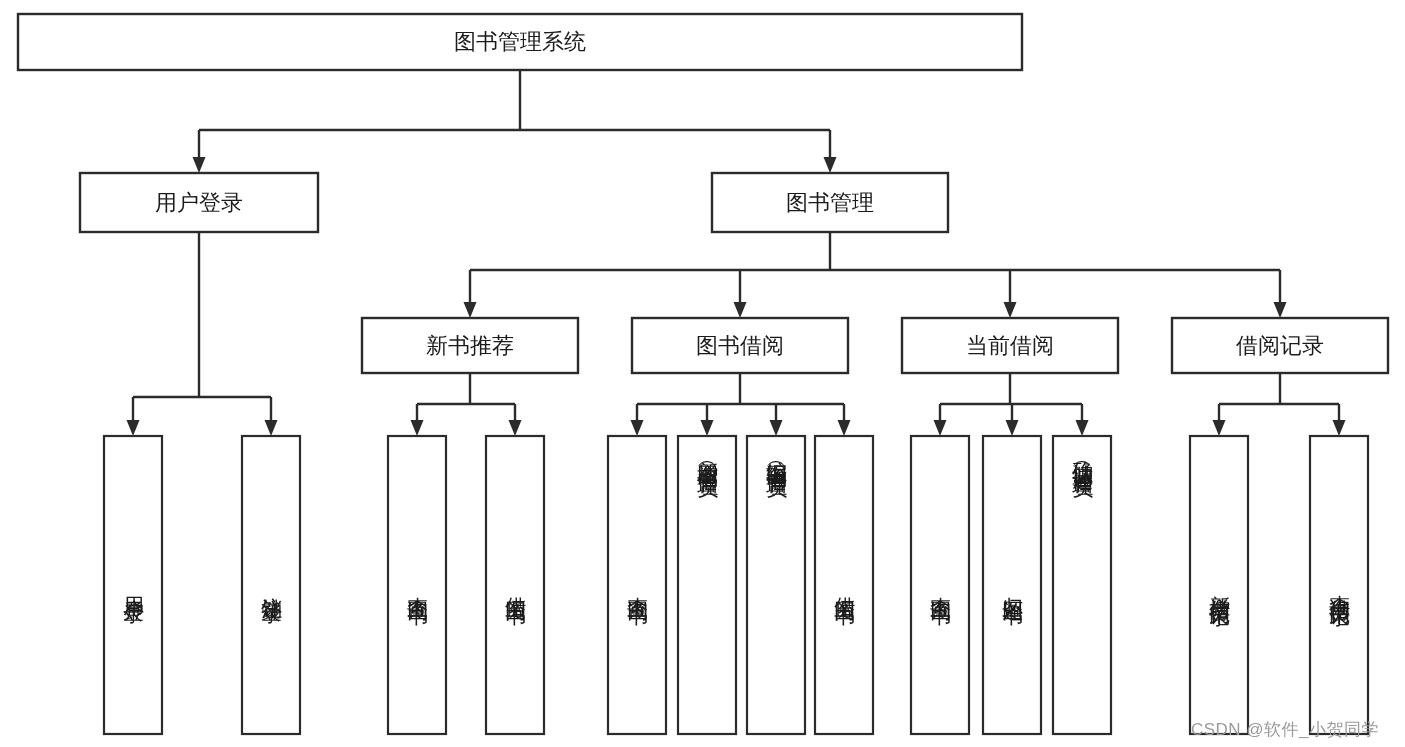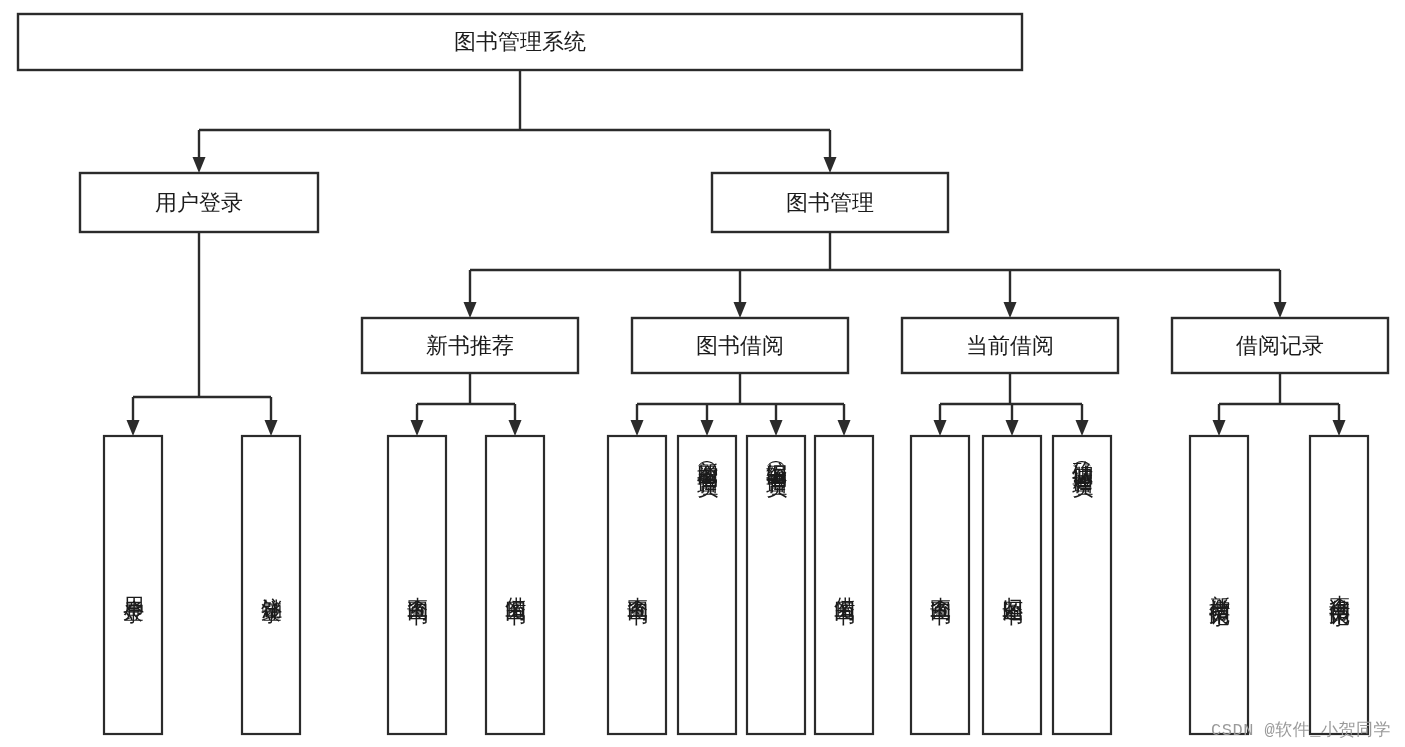--- a/index.html
+++ b/index.html
@@ -68,23 +68,23 @@
     display: flex;
     align-items: center;
     justify-content: center;
     pointer-events: none;
   }
   .leaf-label-wrap.top-aligned {
     justify-content: flex-start;
   }
   .watermark {
     position: absolute;
-    right: 8px;
+    right: 20px;
     bottom: 6px;
-    font-family: Liberation Mono, monospace;
+    font-family: Liberation Sans, sans-serif;
     font-size: 17px;
     color: #9a9a9a;
     letter-spacing: 0.5px;
     user-select: none;
   }
 </style>
 </head>
 <body>
 
 <div id="diagram-root">

